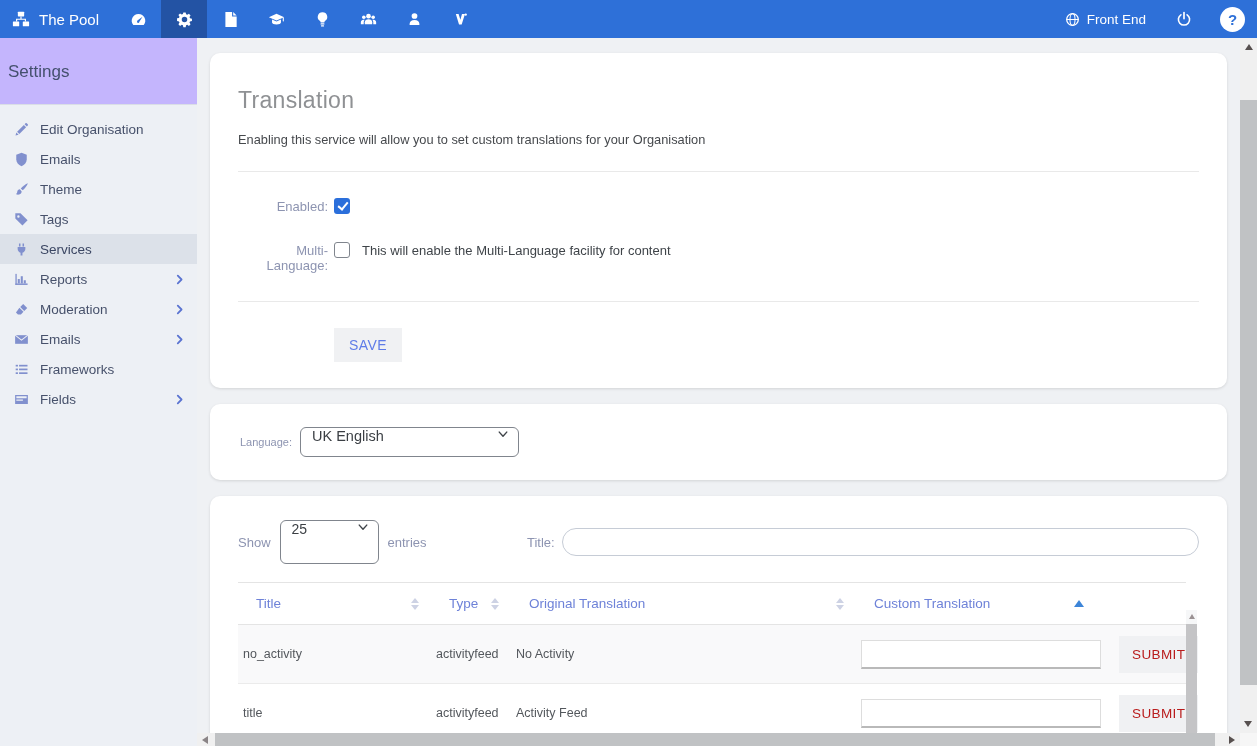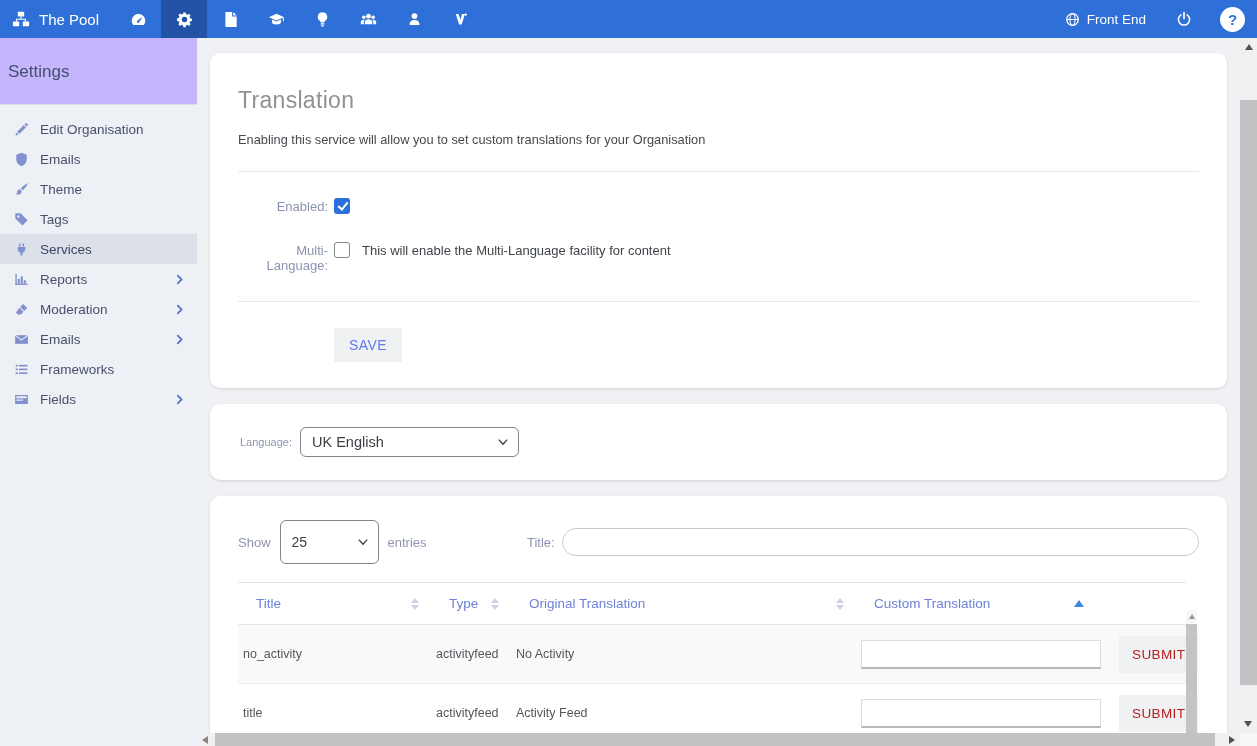--- a/index.html
+++ b/index.html
@@ -50,21 +50,21 @@
   .cb.checked{background:#2b6fdb;border-radius:3px;}
   .cb.checked::after{content:"";position:absolute;left:5.5px;top:2px;width:4px;height:8px;
     border:solid #fff;border-width:0 2px 2px 0;transform:rotate(40deg);}
   .cb.un{background:#fff;border:1.4px solid #80858d;border-radius:3px;}
   .help-text{margin-left:12px;font-size:13px;color:#3f4449;padding-top:1px;}
   .save-btn{margin-left:96px;background:#f0f1f3;border:none;color:#5f7ce8;
     font-size:14px;padding:9px 15px;letter-spacing:.4px;cursor:pointer;font-family:inherit;}
   
   .card2{padding:23px 28px;display:flex;align-items:center;}
   .lang-label{width:54px;text-align:right;color:#8d94b1;font-size:11px;margin-right:8px;flex:none;}
-  .selectbox{border:1px solid #80858d;border-radius:6px;display:flex;align-items:center;
+  .selectbox{border:1px solid #80858d;border-radius:6px;display:flex;align-items:flex-start;
     padding:0 9px 0 11px;color:#3b3f44;background:#fff;cursor:pointer;box-sizing:border-box;}
   .selectbox .sel-chev{margin-left:auto;display:flex;}
   .selectbox svg{width:12px;height:12px;}
   .lang-select{width:219px;height:30px;font-size:14.5px;}
   
   .card3{padding:24px 28px 0;height:430px;box-sizing:content-box;position:relative;}
   .controls{display:flex;align-items:center;margin-bottom:18px;}
   .show-group{display:flex;align-items:center;gap:9px;color:#8d94b1;font-size:13px;}
   .show-select{width:99px;height:44px;font-size:14px;}
   .search-group{display:flex;align-items:center;width:672px;margin-left:auto;}

